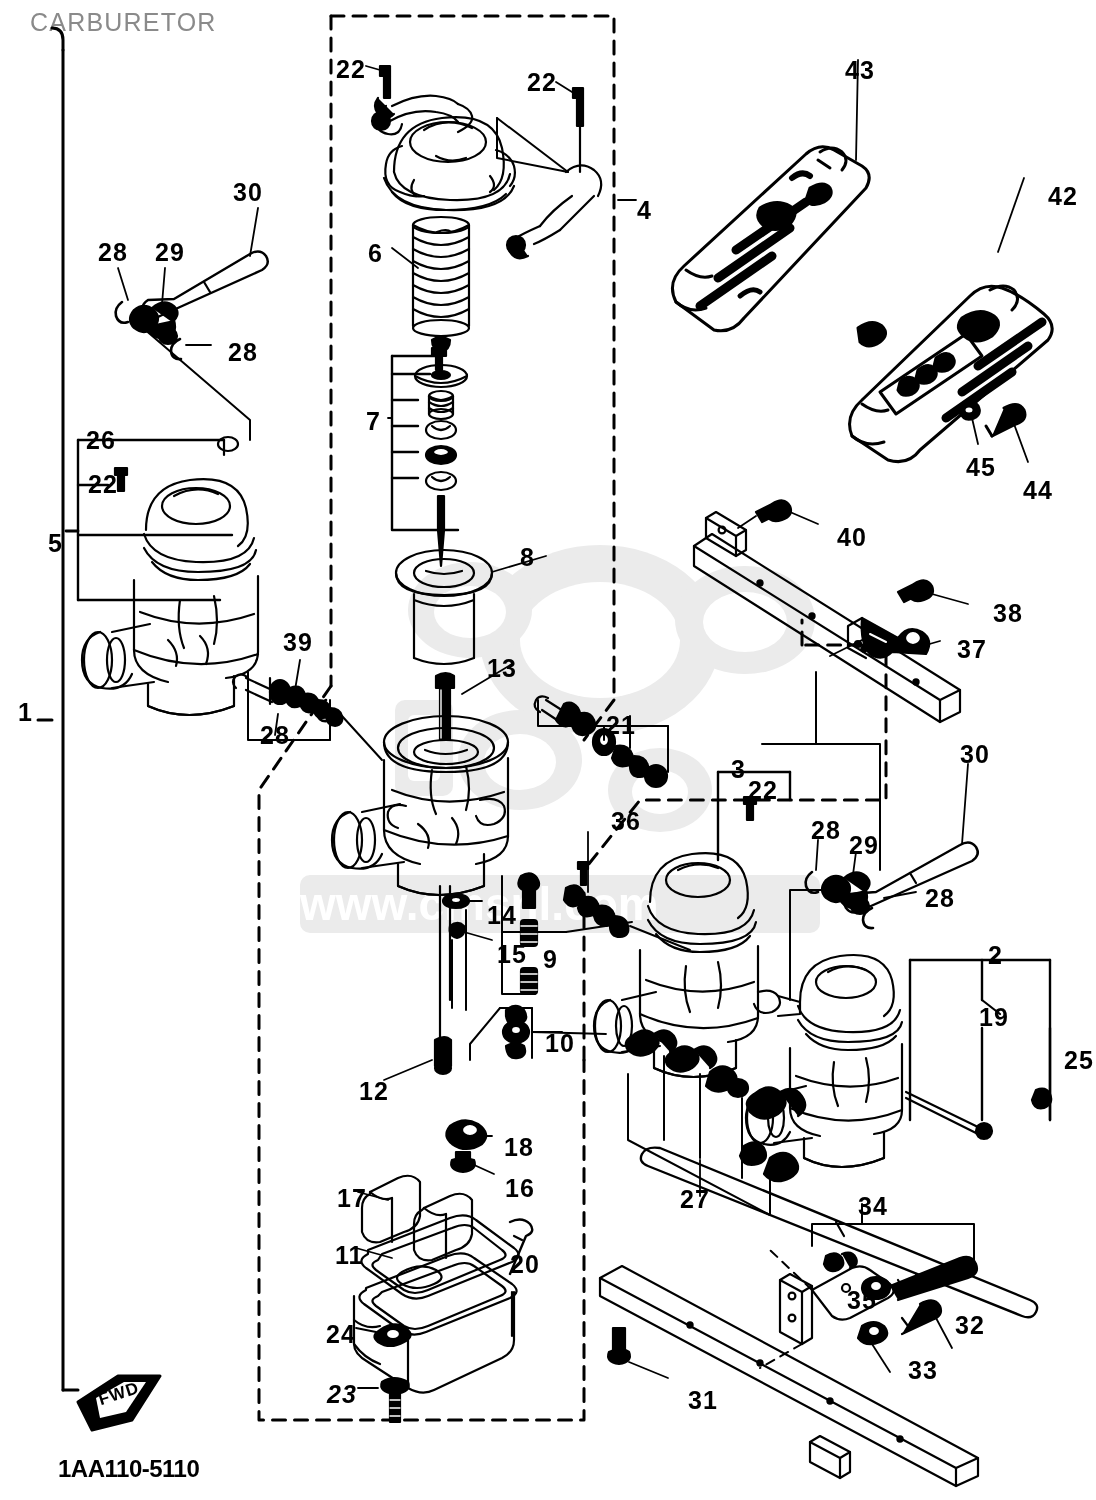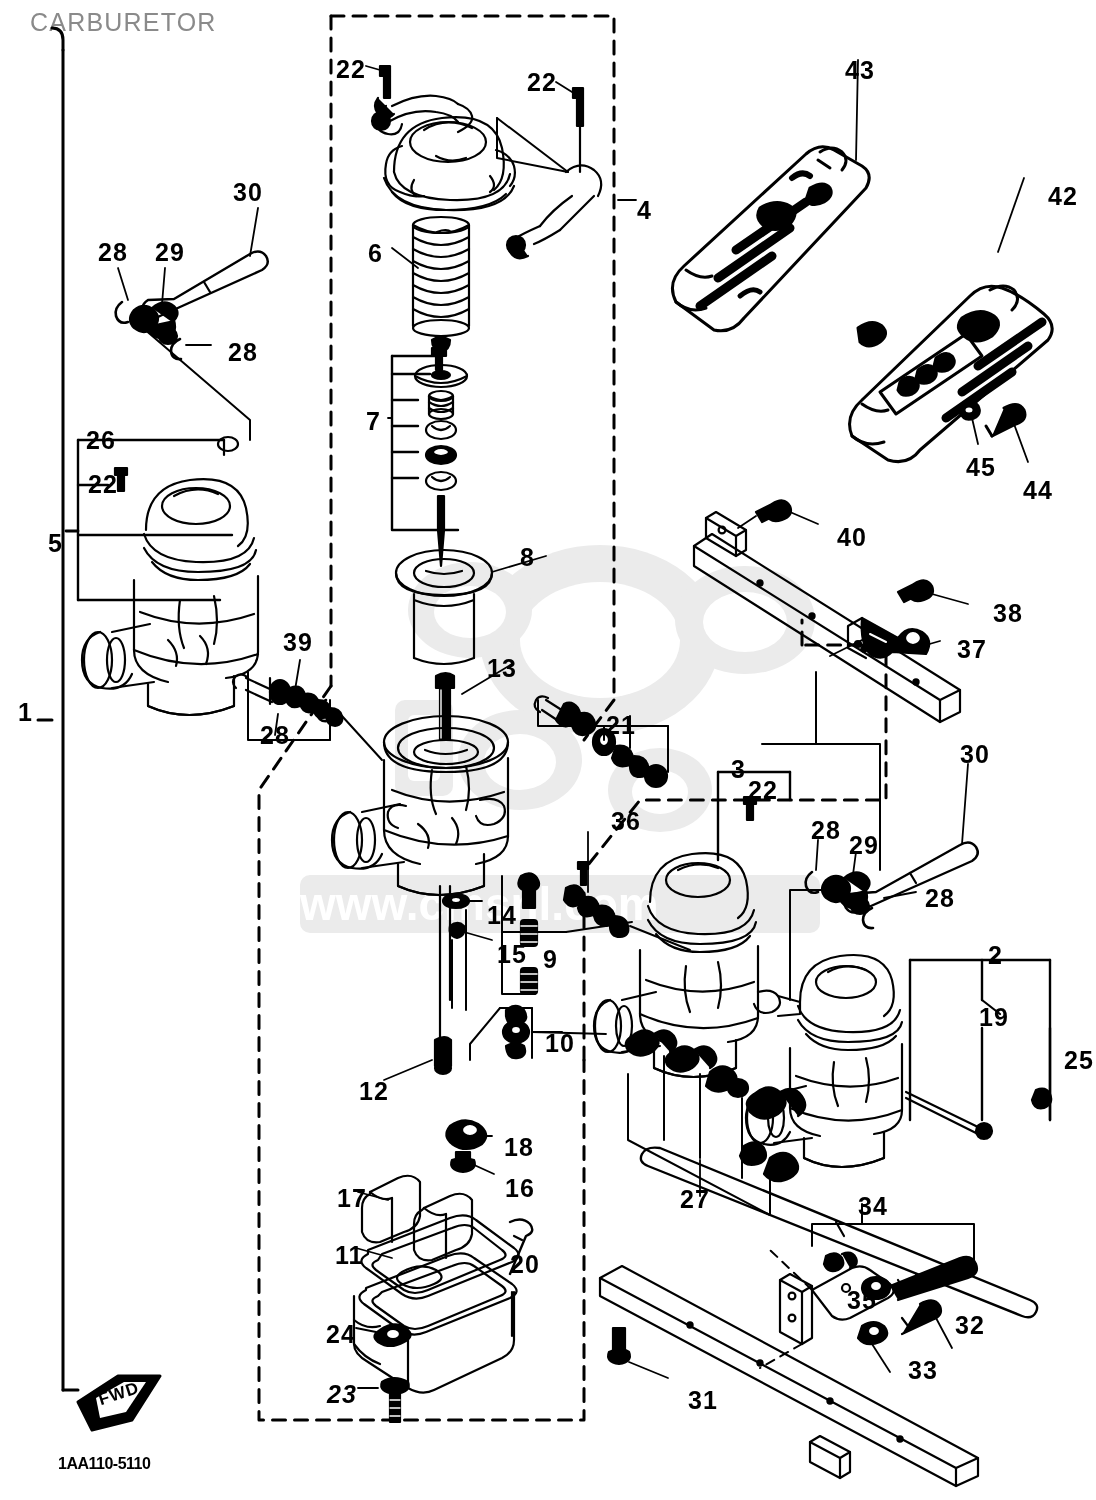--- a/index.html
+++ b/index.html
@@ -2,21 +2,21 @@
 <html><head>
 <meta charset="utf-8">
 <style>
   html,body{margin:0;padding:0;background:#fff;}
   body{width:1096px;height:1500px;position:relative;overflow:hidden;
        font-family:"Liberation Sans",sans-serif;}
   #stage{position:absolute;left:0;top:0;width:1096px;height:1271px;background:#fff;}
   svg{position:absolute;left:0;top:0;}
   .title{position:absolute;left:30px;top:8px;font-size:25px;color:#8a8a8a;
          letter-spacing:1.2px;font-family:"Liberation Sans",sans-serif;font-weight:300;}
-  .partcode{position:absolute;left:58px;top:1455px;font-size:16px;font-weight:bold;
+  .partcode{position:absolute;left:58px;top:1455px;font-size:24px;font-weight:bold;
             color:#000;letter-spacing:-0.5px;font-family:"Liberation Sans",sans-serif;}
   .promo{position:absolute;left:195px;top:1445px;font-size:37px;color:#d00000;
          font-family:"Liberation Sans",sans-serif;letter-spacing:0.4px;}
   .num{position:absolute;font-family:"Liberation Sans",sans-serif;font-weight:bold;
        font-size:25px;color:#000;letter-spacing:1px;line-height:1;white-space:nowrap;}
 </style>
 </head>
 <body>
 
 <div id="stage">

